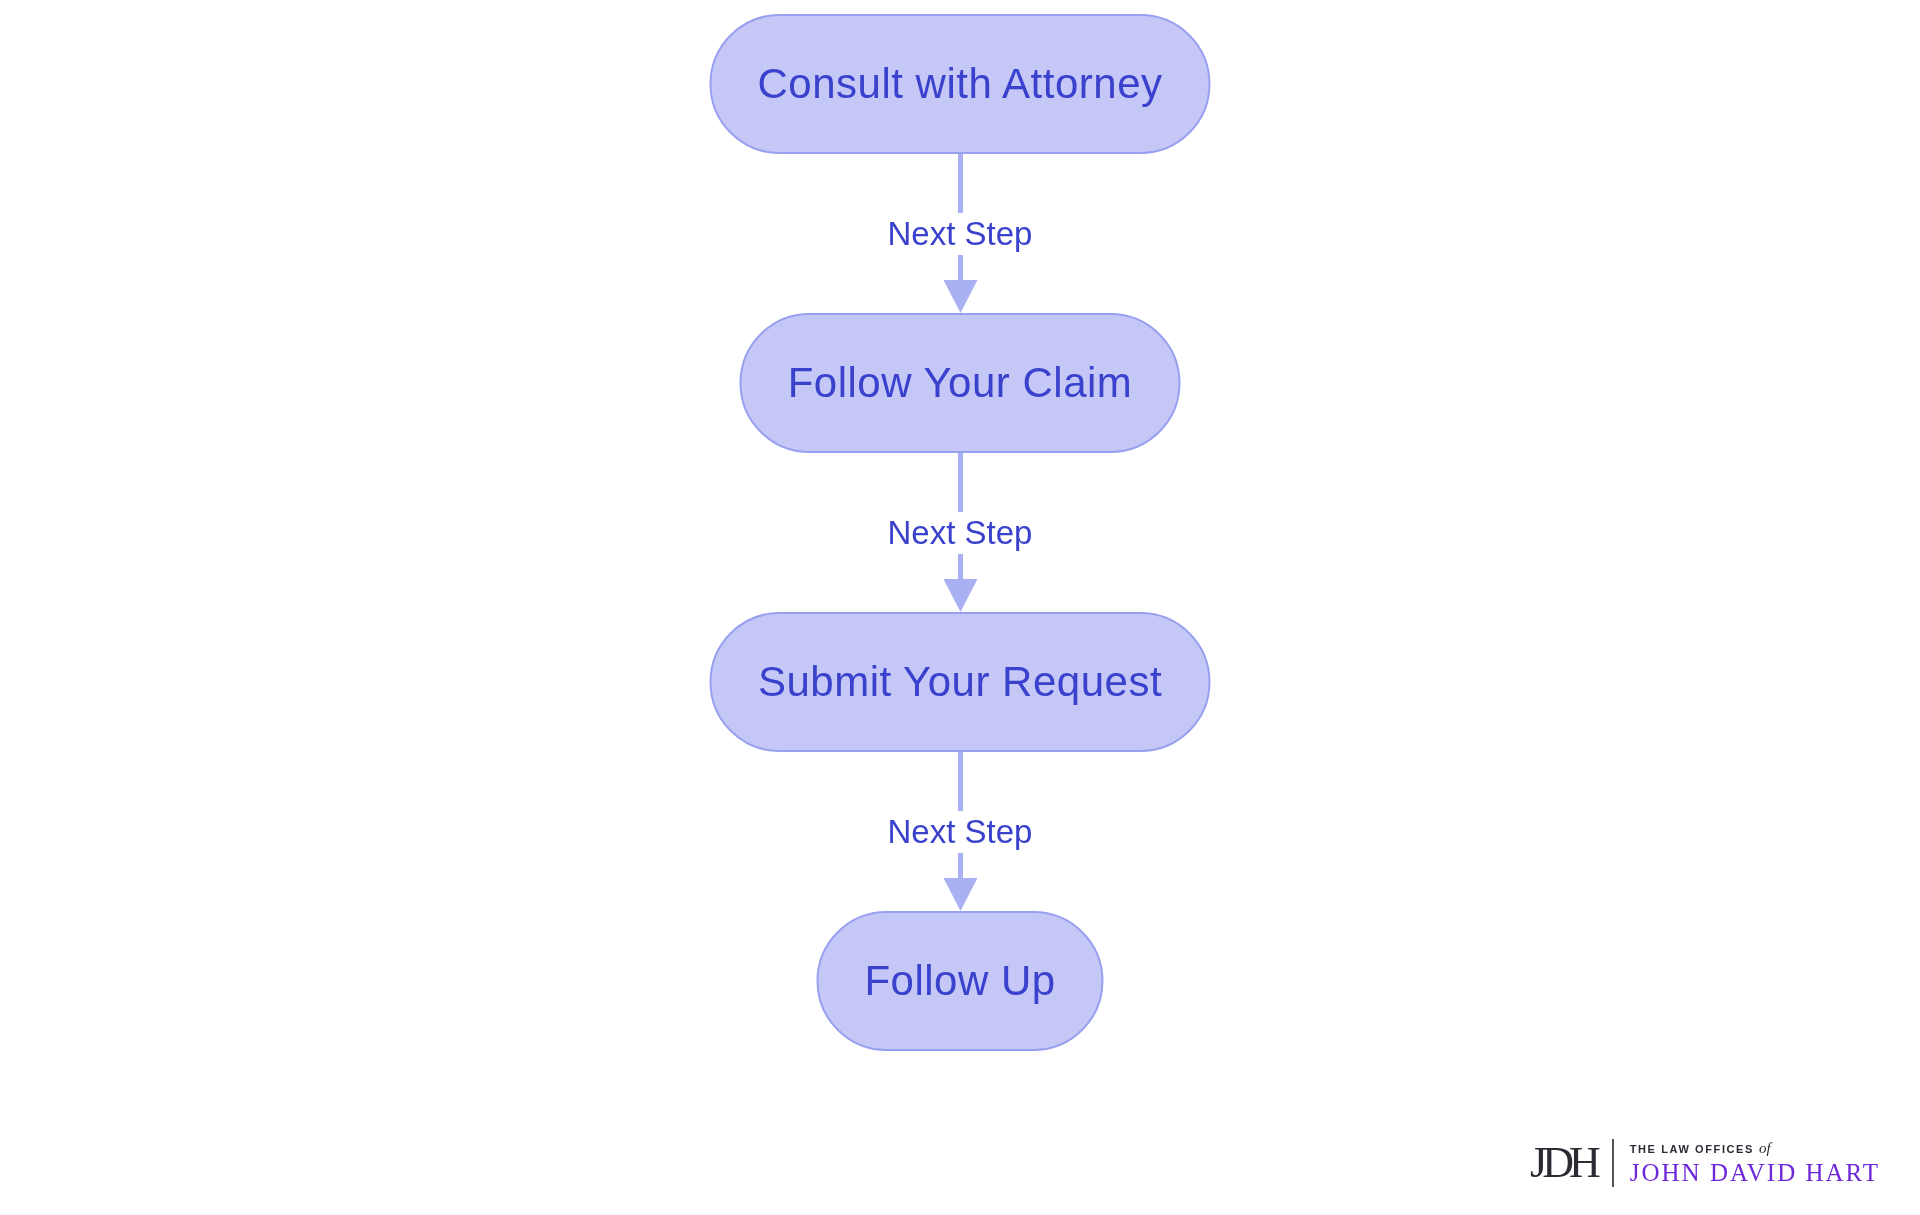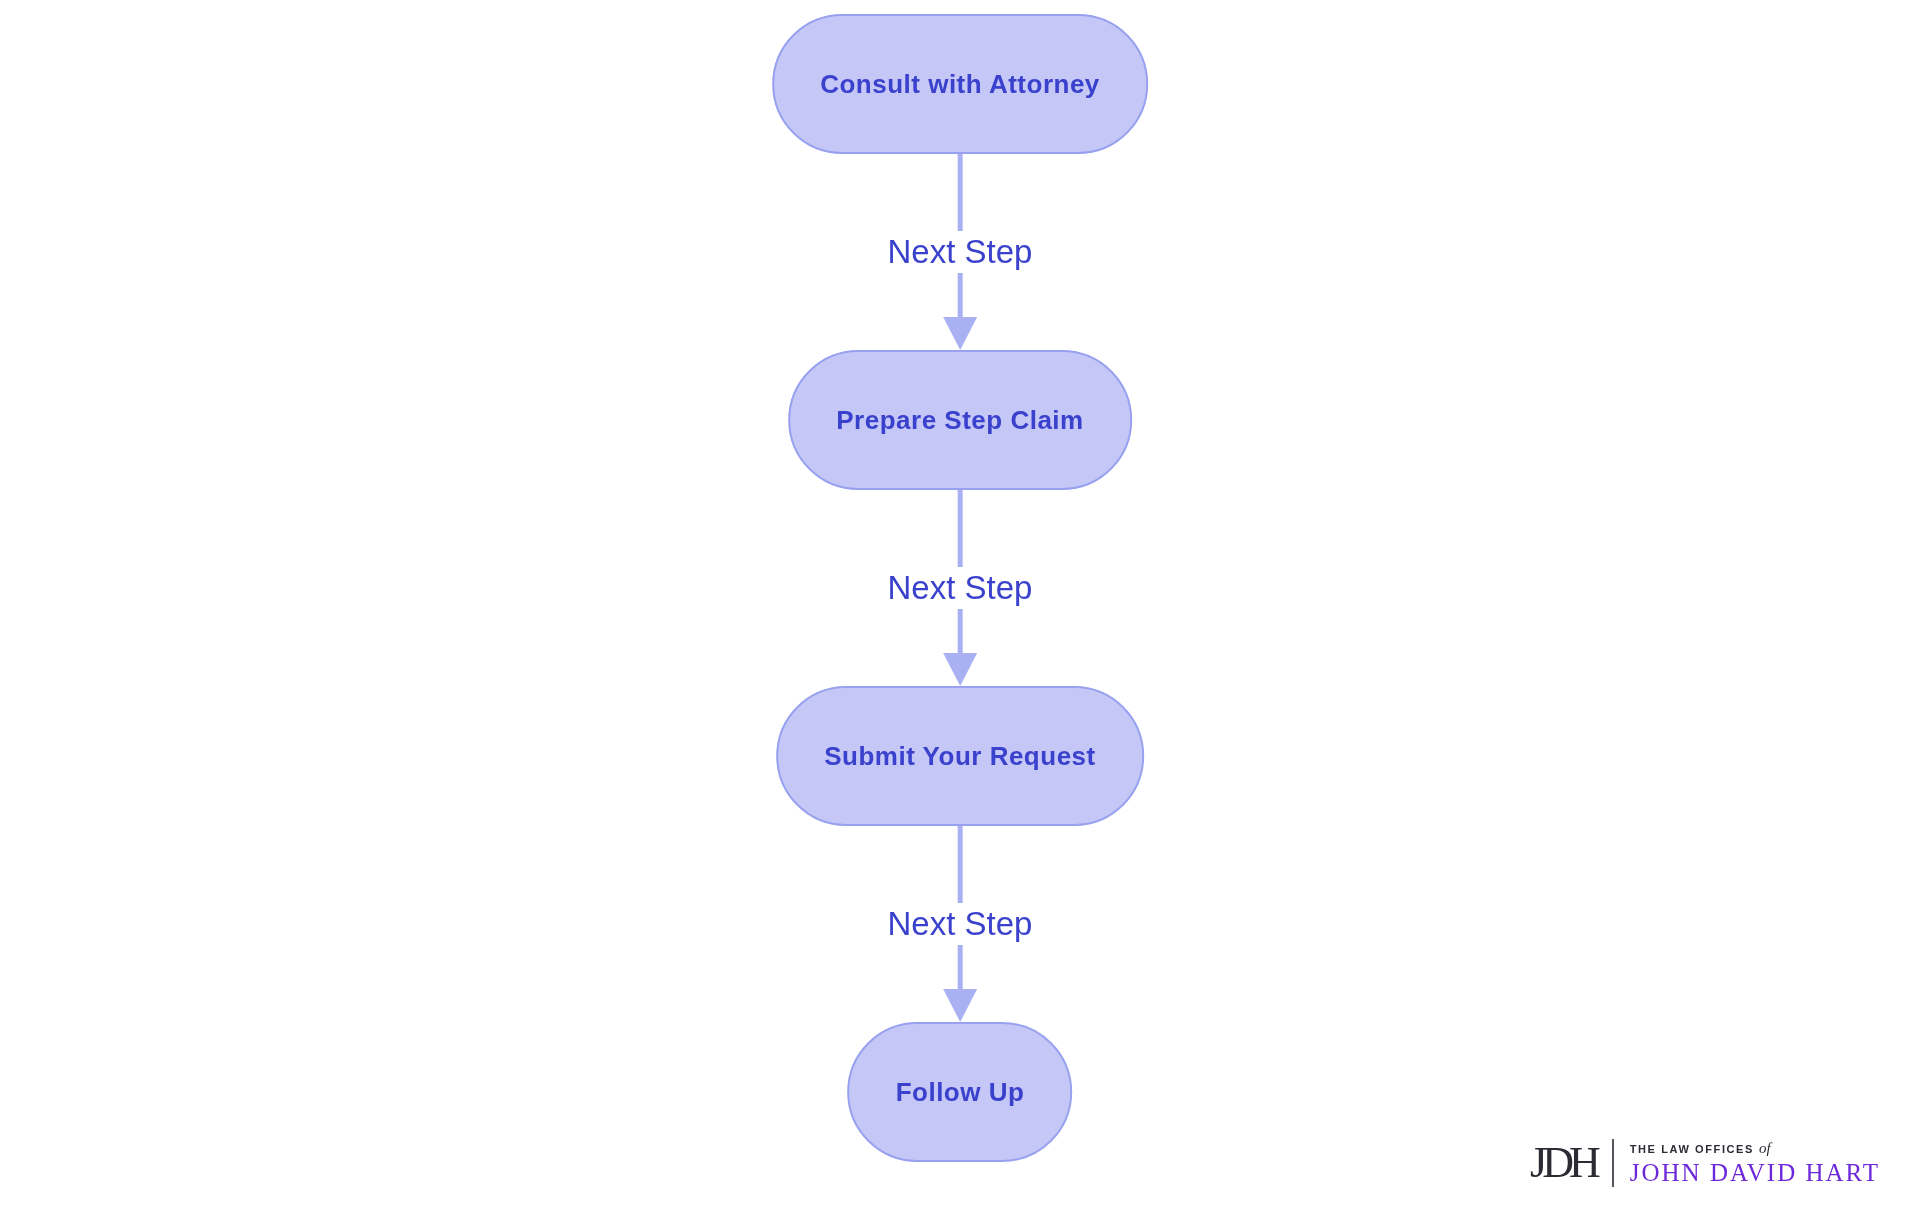--- a/index.html
+++ b/index.html
@@ -17,22 +17,22 @@
   .flow {
     position:absolute; top:14px; left:50%; transform:translateX(-50%);
     display:flex; flex-direction:column; align-items:center;
   }
   .node {
     height:140px; border-radius:70px;
     background:var(--node-fill); border:2px solid var(--node-border);
     display:flex; align-items:center; justify-content:center;
     padding:0 46px; white-space:nowrap;
   }
-  .node-label { font-size:26px; color:var(--node-text); letter-spacing:0.5px;font-weight:bold; }
-  .connector { position:relative; height:196px; width:340px; }
+  .node-label { font-size:42px; color:var(--node-text); letter-spacing:0.5px; }
+  .connector { position:relative; height:159px; width:340px; }
   .stem {
     position:absolute; left:50%; transform:translateX(-50%);
     top:0; bottom:31px; width:5px; background:var(--edge-line);
   }
   .arrowhead {
     position:absolute; left:50%; transform:translateX(-50%); bottom:0;
     width:0; height:0;
     border-left:17px solid transparent; border-right:17px solid transparent;
     border-top:33px solid var(--edge-line);
   }
@@ -73,21 +73,21 @@
     <span class="node-label">Consult with Attorney</span>
   </div>
 
   <div class="connector">
     <div class="stem"></div>
     <div class="arrowhead"></div>
     <div class="edge-label">Next Step</div>
   </div>
 
   <div class="node">
-    <span class="node-label">Prepare Step Claim</span>
+    <span class="node-label">Follow Your Claim</span>
   </div>
 
   <div class="connector">
     <div class="stem"></div>
     <div class="arrowhead"></div>
     <div class="edge-label">Next Step</div>
   </div>
 
   <div class="node">
     <span class="node-label">Submit Your Request</span>

